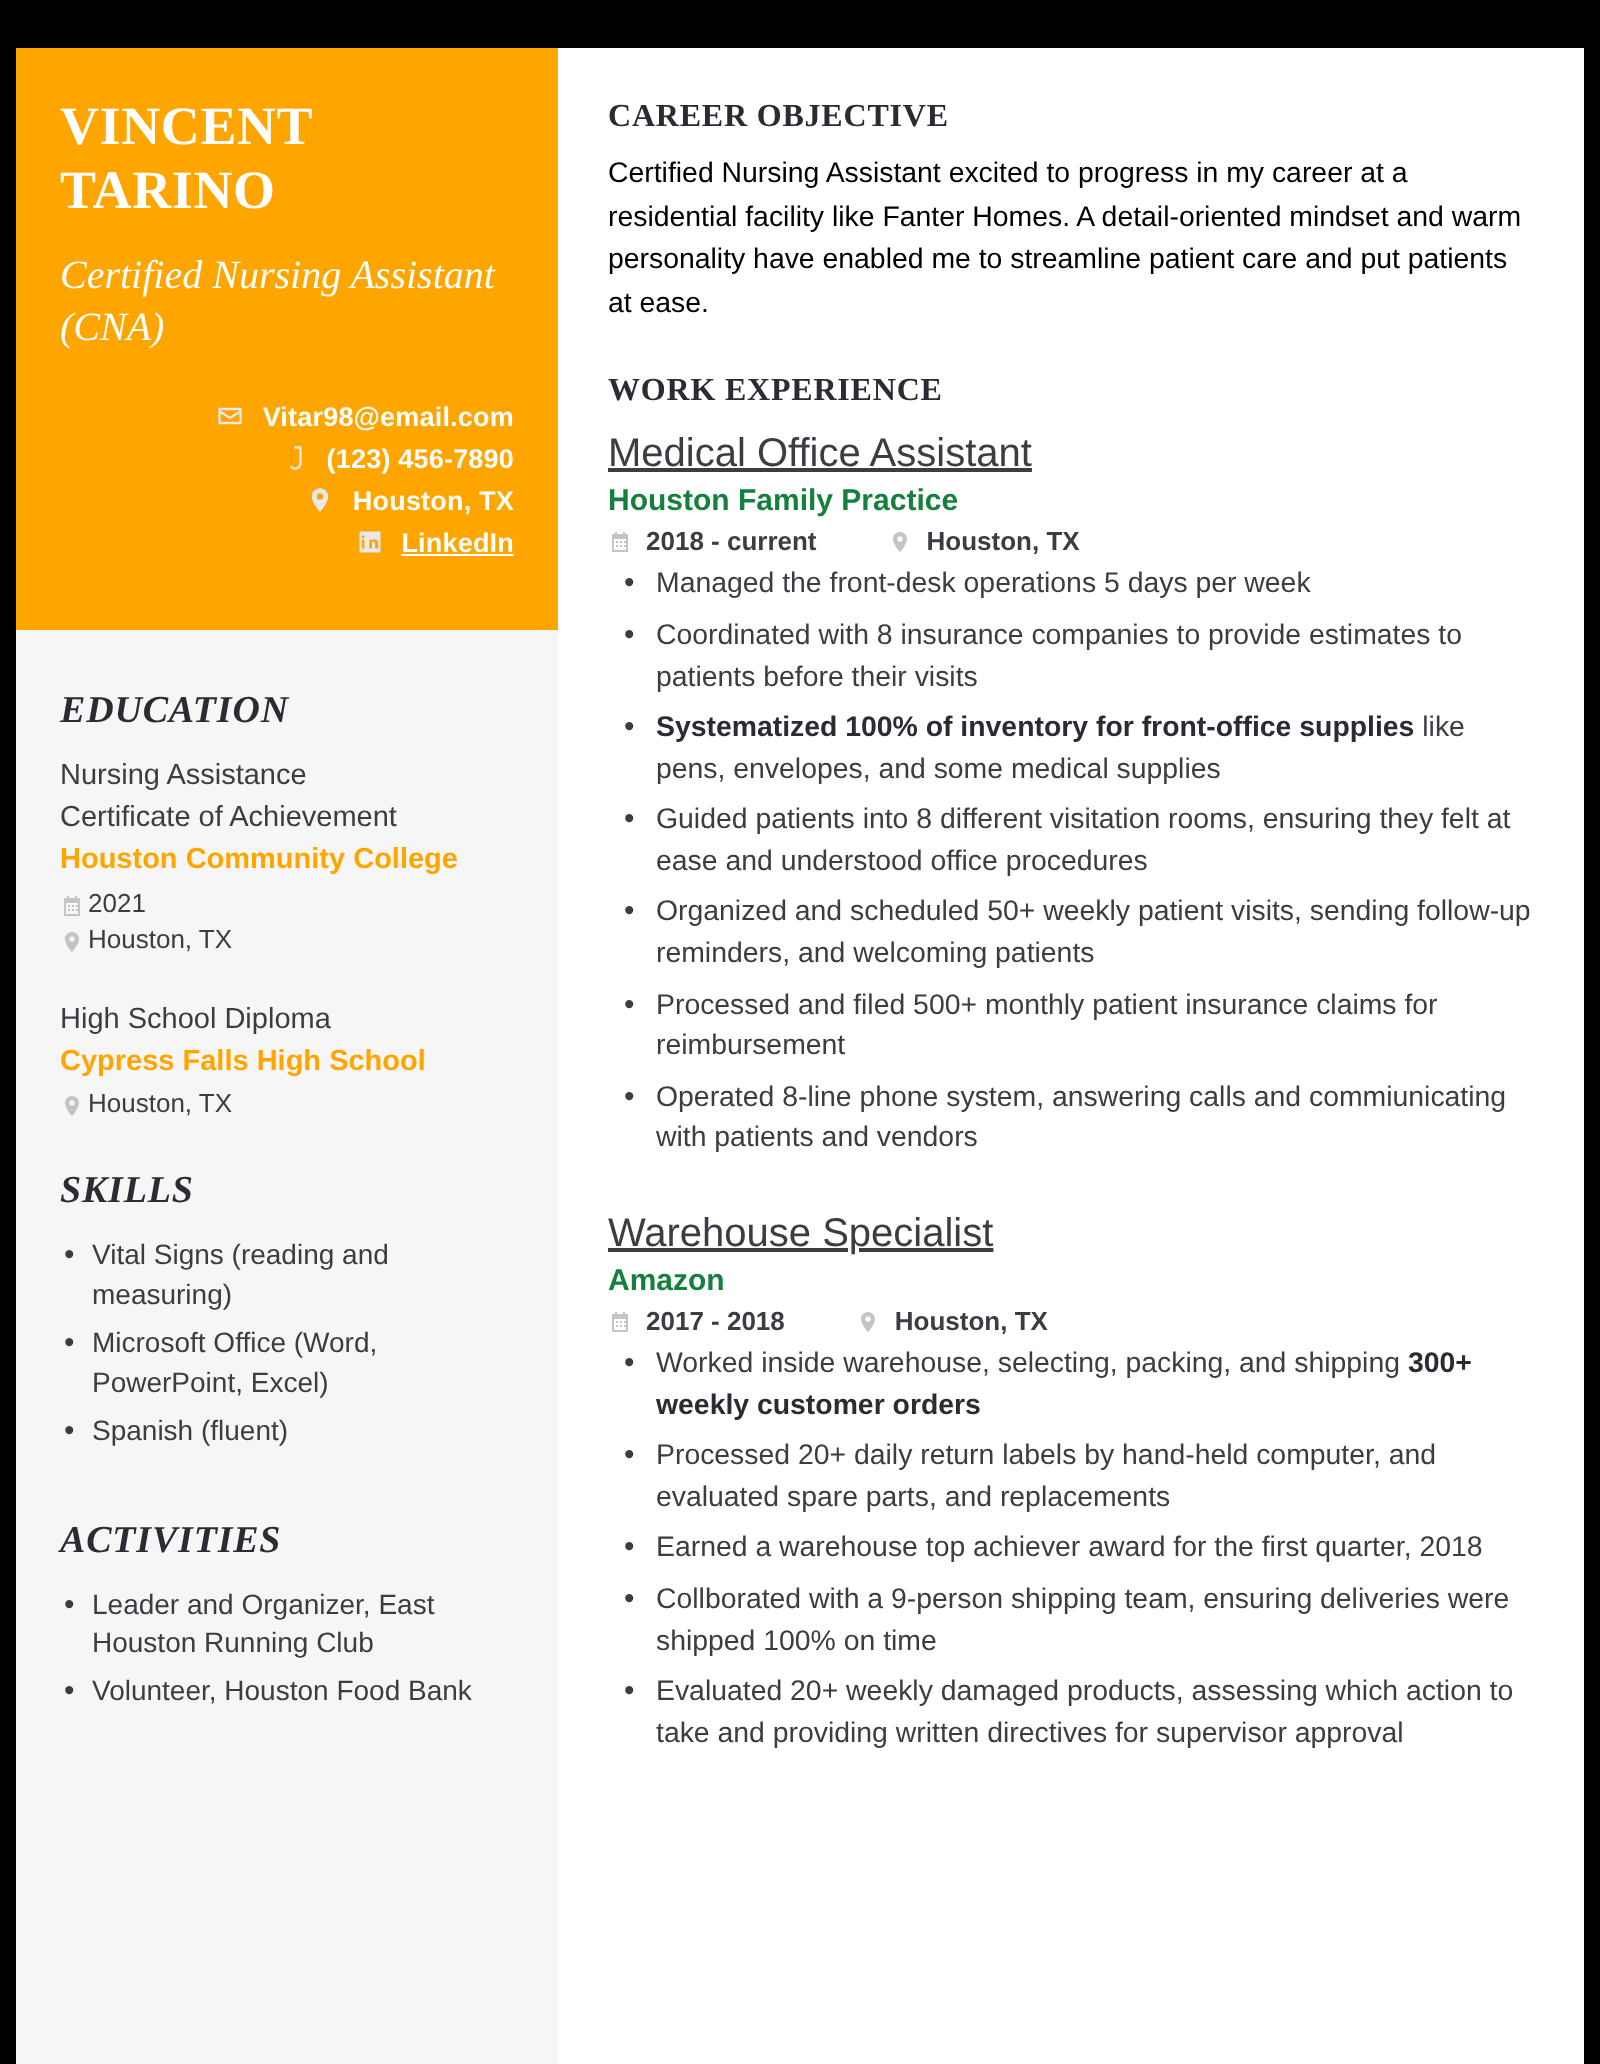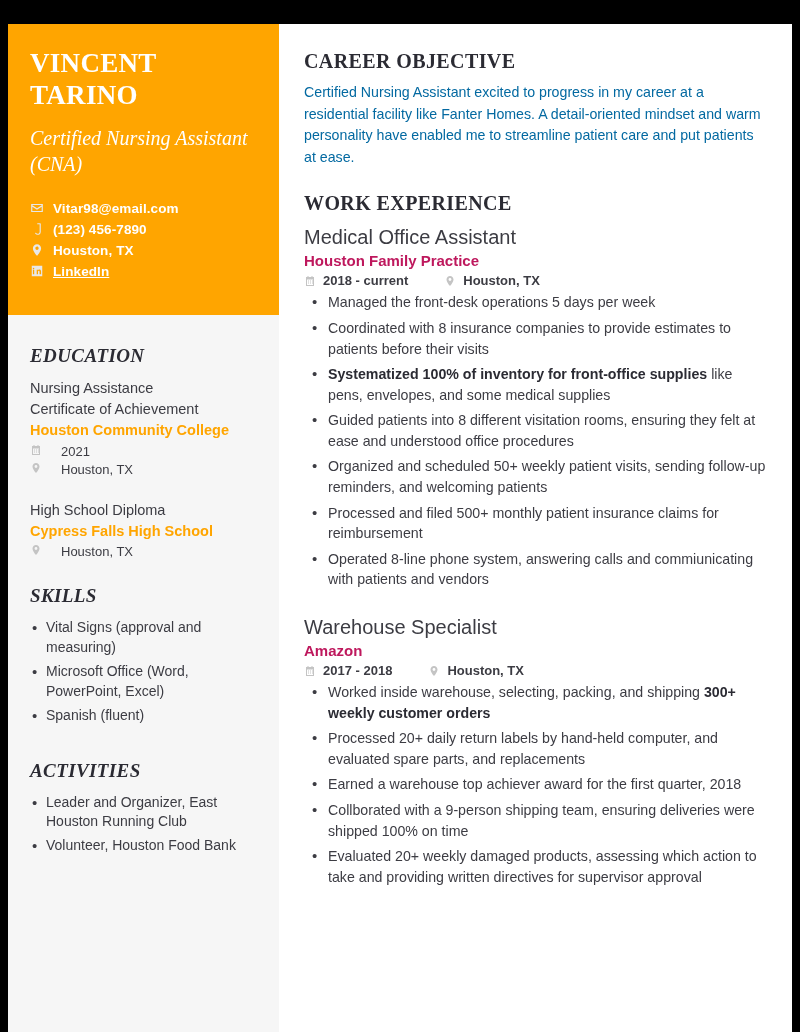--- a/index.html
+++ b/index.html
@@ -50,20 +50,21 @@
   .contact-list { margin-top:24px; }
   .contact-row {
     display:flex;
     align-items:center;
     gap:9px;
     margin-bottom:6px;
     font-size:13.5px;
     color:#ffffff;
     font-weight:bold;
     letter-spacing:0.1px;
+    justify-content:flex-end;
   }
   .contact-row .ic {
     width:14px; height:14px;
     flex:0 0 14px;
     display:flex; align-items:center; justify-content:center;
   }
   .contact-row .ic svg { width:14px; height:14px; fill:#e8e8e8; }
   .contact-row .lnk { text-decoration:underline; }
 
   .side-body { padding:16px 22px 0 22px; }
@@ -86,22 +87,22 @@
   }
   .edu-school {
     font-size:14.5px;
     color:#ffa500;
     font-weight:bold;
     line-height:1.35;
     margin-top:1px;
   }
   .meta-row {
     display:flex;
-    align-items:flex-start;
-    gap:19px;
+    align-items:flex-end;
+    gap:2px;
     font-size:13px;
     color:#3c3c43;
     margin-top:3px;
   }
   .meta-row .ic { width:12px; height:12px; flex:0 0 12px; display:flex; align-items:center; }
   .meta-row .ic svg { width:12px; height:12px; fill:#c4c4c4; }
 
   ul.sb-list { list-style:none; }
   ul.sb-list li {
     position:relative;
@@ -121,42 +122,43 @@
 
   
   .main {
     flex:1;
     background:#ffffff;
     padding:26px 24px 0 25px;
   }
   .main-h {
     font-family:"Liberation Serif", serif;
     font-weight:bold;
-    font-size:20px;
+    font-size:16px;
     color:#2b2b33;
     letter-spacing:0.4px;
     margin-bottom:9px;
   }
   .objective {
     font-size:14.2px;
     line-height:1.52;
-    color:#0369a1;
+    color:#000000;
   }
   .we-gap { height:24px; }
   .job { margin-bottom:2px; }
   .job-role {
     font-size:20px;
     color:#3c3c43;
     line-height:1.3;
     margin-bottom:2px;
+    text-decoration:underline;
   }
   .job-company {
     font-size:15px;
     font-weight:bold;
-    color:#be185d;
+    color:#15803d;
     margin-bottom:4px;
   }
   .job-meta {
     display:flex;
     align-items:center;
     font-size:13px;
     color:#3c3c43;
     margin-bottom:4px;
     font-weight:bold;
   }
@@ -267,21 +269,21 @@
             <svg viewBox="0 0 24 24">
                 <path d="M12 2C8.1 2 5 5.1 5 9c0 5.2 6.2 12.3 6.5 12.6.3.3.8.3 1.1 0C12.8 21.3 19 14.2 19 9c0-3.9-3.1-7-7-7zm0 9.8c-1.6 0-2.8-1.3-2.8-2.8S10.4 6.2 12 6.2 14.8 7.4 14.8 9 13.6 11.8 12 11.8z"></path>
               </svg>
           </span>
           <span>Houston, TX</span>
         </div>
       </div>
 
       <div class="side-h" style="margin-top:26px">SKILLS</div>
       <ul class="sb-list">
-        <li>Vital Signs (approval and measuring)</li>
+        <li>Vital Signs (reading and measuring)</li>
         <li>Microsoft Office (Word, PowerPoint, Excel)</li>
         <li>Spanish (fluent)</li>
       </ul>
 
       <div class="side-h" style="margin-top:34px">ACTIVITIES</div>
       <ul class="sb-list">
         <li>Leader and Organizer, East Houston Running Club</li>
         <li>Volunteer, Houston Food Bank</li>
       </ul>
 

